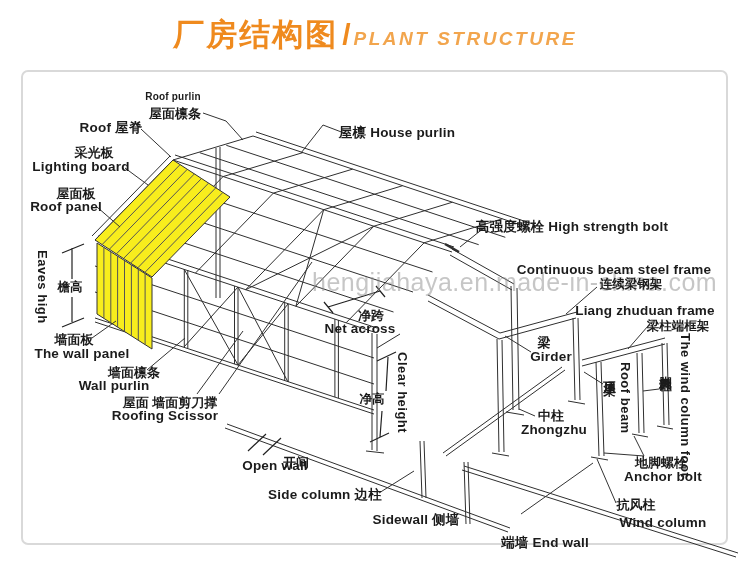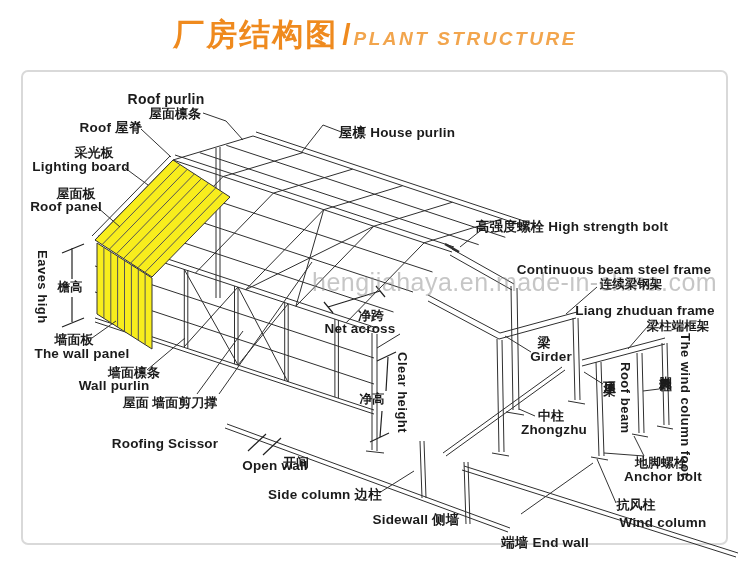--- a/index.html
+++ b/index.html
@@ -128,38 +128,38 @@
       <path d="M659,389 L643,391"></path>
       <path d="M644,456 L604,453 M644,456 L634,436"></path>
       <path d="M616,503 L597,459"></path>
       <path d="M521,514 L593,463"></path>
       <path d="M379,493 L414,471"></path>
     </g>
 
     <text x="312" y="291" font-size="25" letter-spacing="0.5" fill="#8f8f8f" opacity="0.5" font-weight="400">hengjiahaya.en.made-in-china.com</text>
   </svg>
 
-  <div class="lbl en" style="left:166px;top:92px;font-size:14px;">Roof purlin</div>
+  <div class="lbl en" style="left:173px;top:92px;font-size:10px;">Roof purlin</div>
   <div class="lbl zh" style="left:175px;top:107px;">屋面檩条</div>
   <div class="lbl en" style="left:111px;top:121px;">Roof 屋脊</div>
   <div class="lbl zh" style="left:94px;top:146px;">采光板</div>
   <div class="lbl en" style="left:81px;top:160px;">Lighting board</div>
   <div class="lbl zh" style="left:76px;top:187px;">屋面板</div>
   <div class="lbl en" style="left:66px;top:200px;">Roof panel</div>
   <div class="lbl en" style="left:397px;top:126px;">屋檩 House purlin</div>
 
   <div class="vert lat" style="left:36px;top:250px;">Eaves high</div>
   <div class="lbl sm" style="left:70px;top:281px;">檐高</div>
 
   <div class="lbl zh" style="left:74px;top:333px;">墙面板</div>
   <div class="lbl en" style="left:82px;top:347px;">The wall panel</div>
   <div class="lbl zh" style="left:134px;top:366px;">墙面檩条</div>
   <div class="lbl en" style="left:114px;top:379px;">Wall purlin</div>
   <div class="lbl zh" style="left:170px;top:396px;">屋面 墙面剪刀撑</div>
-  <div class="lbl en" style="left:165px;top:409px;margin-top:28px;">Roofing Scissor</div>
+  <div class="lbl en" style="left:165px;top:409px;">Roofing Scissor</div>
 
   <div class="lbl en" style="left:572px;top:220px;">高强度螺栓 High strength bolt</div>
   <div class="lbl en" style="left:614px;top:263px;">Continuous beam steel frame</div>
   <div class="lbl sm" style="left:631px;top:278px;">连续梁钢架</div>
   <div class="lbl en" style="left:645px;top:304px;">Liang zhuduan frame</div>
   <div class="lbl sm" style="left:678px;top:320px;">梁柱端框架</div>
   <div class="lbl zh" style="left:544px;top:336px;">梁</div>
   <div class="lbl en" style="left:551px;top:350px;">Girder</div>
 
   <div class="lbl zh" style="left:371px;top:309px;">净跨</div>

